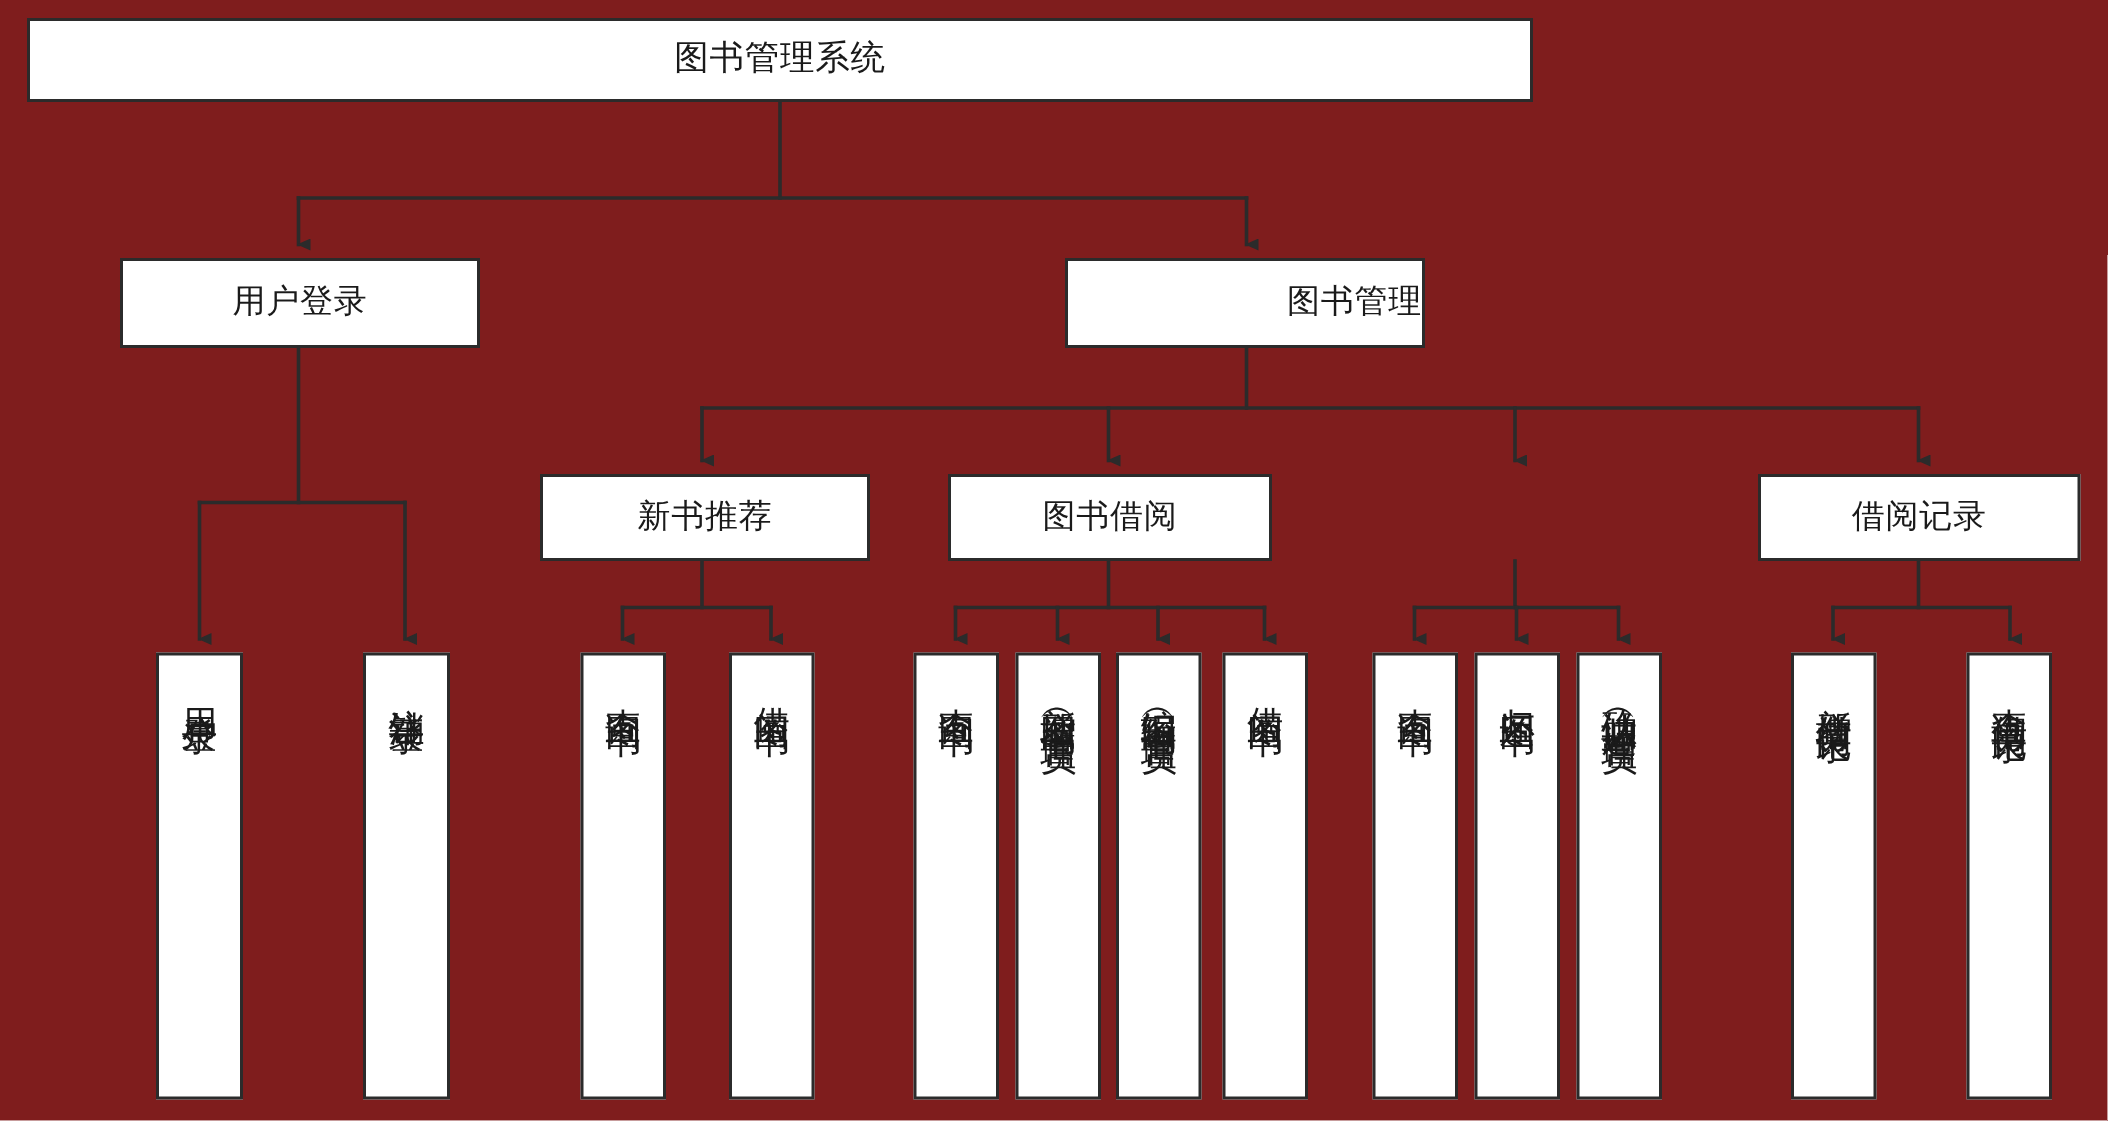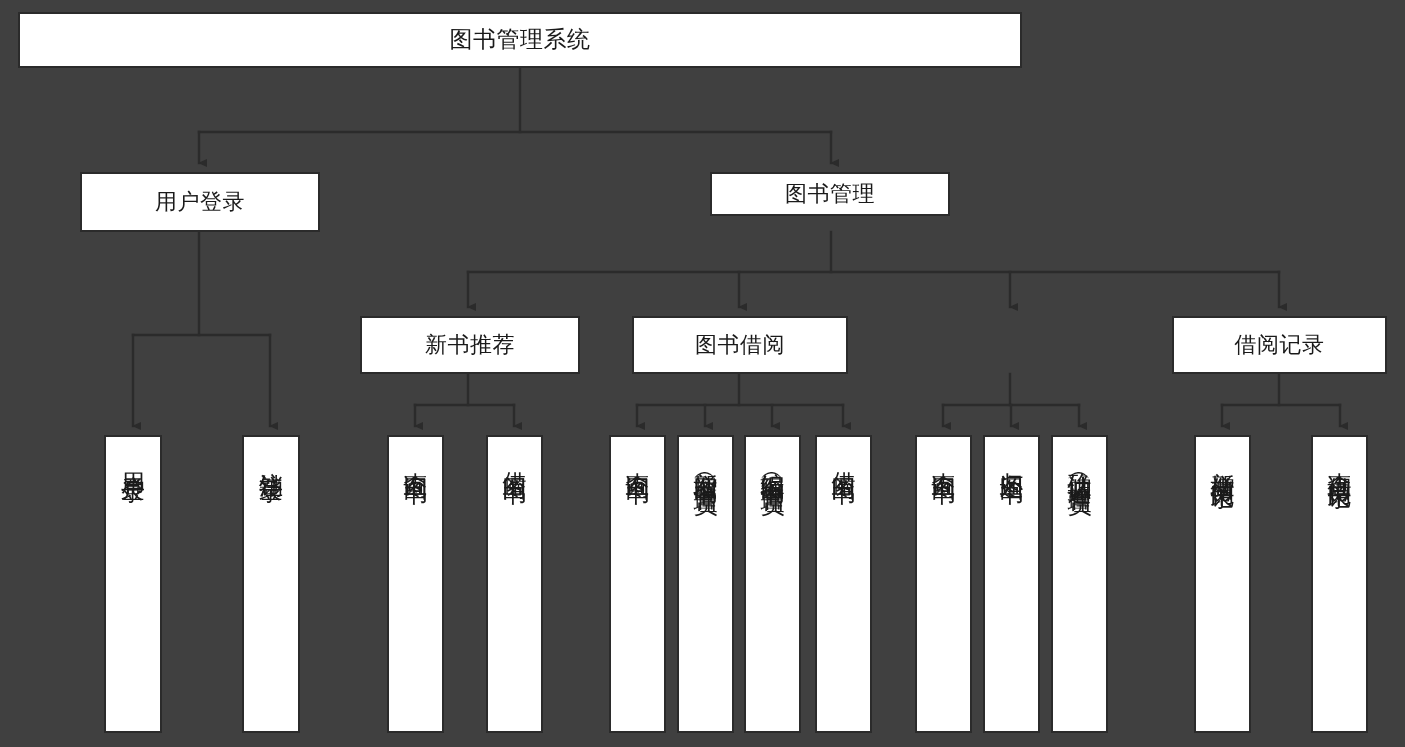--- a/index.html
+++ b/index.html
@@ -8,21 +8,21 @@
     padding: 0;
     background: #ffffff;
   }
   body {
     font-family: "DejaVu Sans", "Liberation Sans", sans-serif;
   }
   #diagram-root {
     position: relative;
     width: 1405px;
     height: 747px;
-    background: #404040;
+    background: #7f1d1d;
     overflow: hidden;
   }
   #diagram-svg {
     position: absolute;
     left: 0;
     top: 0;
     width: 1405px;
     height: 747px;
   }
   .node {
@@ -131,21 +131,21 @@
     </g>
   </svg>
 
   <div class="node horizontal root" style="left:18px; top:12px; width:1004px; height:56px;">
     <span class="node-label">图书管理系统</span>
   </div>
 
   <div class="node horizontal" style="left:80px; top:172px; width:240px; height:60px;">
     <span class="node-label">用户登录</span>
   </div>
-  <div class="node horizontal" style="left:710px; top:172px; width:240px; height:44px;">
+  <div class="node horizontal" style="left:710px; top:172px; width:240px; height:60px;justify-content:flex-end;">
     <span class="node-label">图书管理</span>
   </div>
 
   <div class="node horizontal" style="left:632px; top:316px; width:216px; height:58px;">
     <span class="node-label">图书借阅</span>
   </div>
   <div class="node horizontal" style="left:360px; top:316px; width:220px; height:58px;">
     <span class="node-label">新书推荐</span>
   </div>
   <div class="node horizontal" style="left:1172px; top:316px; width:215px; height:58px;">

